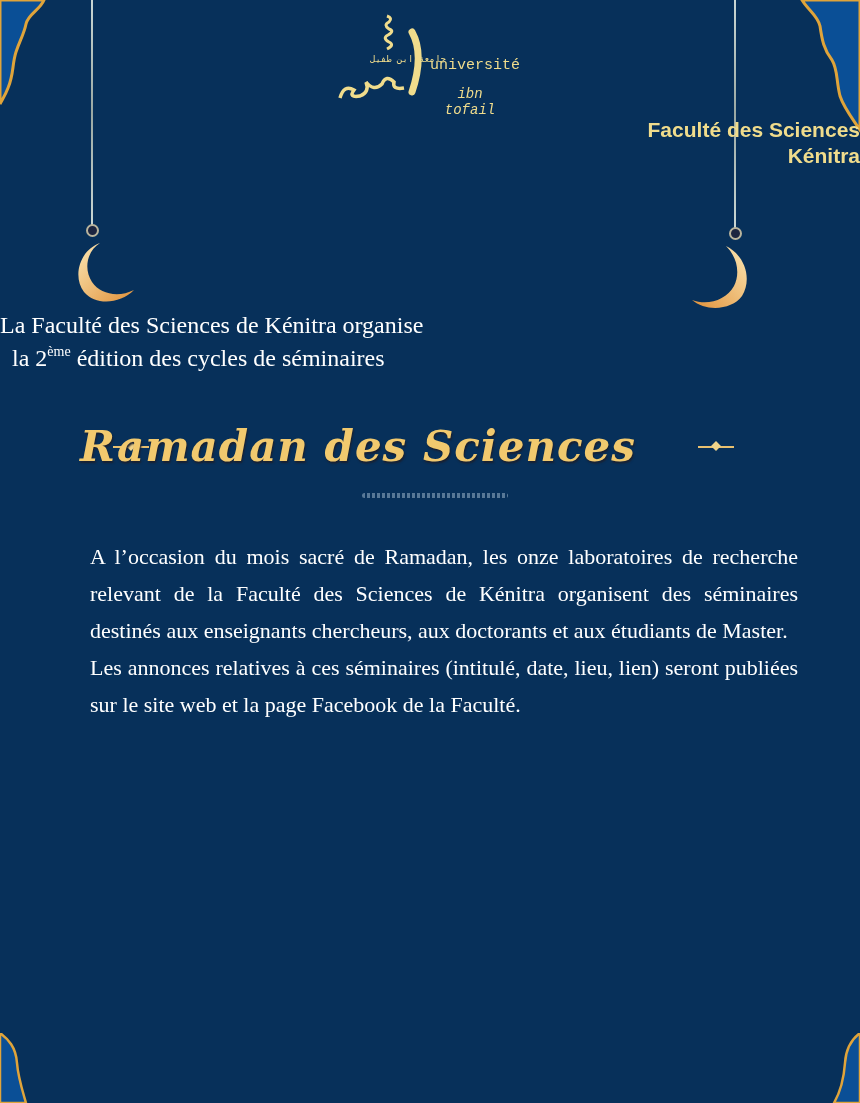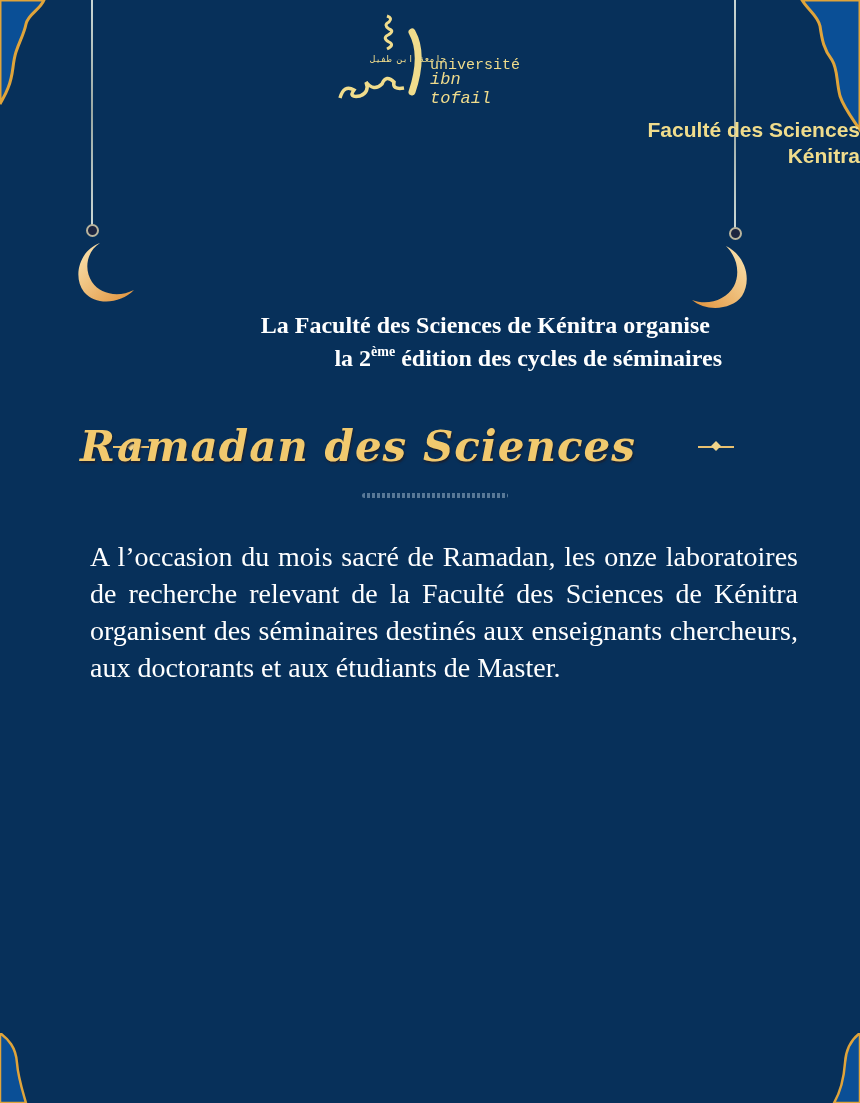--- a/index.html
+++ b/index.html
@@ -3,27 +3,27 @@
 <meta charset="utf-8">
 <style>
   html, body { margin:0; padding:0; }
   body { width:860px; height:1103px; background:#07305a; position:relative; overflow:hidden; font-family:"Liberation Serif", serif; }
   .abs { position:absolute; }
   .corner { position:absolute; }
   .string { position:absolute; width:2px; background:linear-gradient(#c9d6d4,#9aa8a3,#c9d6d4); }
   .ring { position:absolute; width:9px; height:9px; border:2px solid #b9b49d; border-radius:50%; background:#1c2540; }
   .logo-text { color:#f0dc8c; font-family:"Liberation Sans", sans-serif; font-weight:bold; font-size:21px; text-align:right; position:absolute; width:860px; left:0; }
   .uni { color:#f0dc8c; position:absolute; font-family:Liberation Mono, monospace; }
-  .intro { position:absolute; left:0; width:710px; text-align:right; color:#fff; font-weight:bold; font-size:24px; line-height:30px; }
+  .intro { position:absolute; left:0; width:710px; text-align:left; color:#fff; font-weight:normal; font-size:24px; line-height:30px; }
   .intro sup { font-size:14px; vertical-align:10px; line-height:0; }
   .title { position:absolute; left:0; width:716px; text-align:center; top:422px; font-family:"DejaVu Serif", serif; font-style:italic; font-weight:bold; font-size:42px; color:#f1c96e; letter-spacing:1px; text-shadow:1px 2px 2px #1a2030; }
   .spark { position:absolute; top:446px; width:36px; height:2px; background:#e8c070; }
   .spark::after { content:""; position:absolute; left:13px; top:-5px; width:10px; height:10px; background:#f1d48a; transform:rotate(45deg) scale(0.7,0.7); }
   .divider { position:absolute; left:362px; top:493px; width:146px; height:5px; border-radius:3px; background:repeating-linear-gradient(90deg,#6c8aa6 0 3px,transparent 3px 5px); opacity:0.8; }
-  .body { position:absolute; left:90px; width:708px; color:#fff; font-size:28px; line-height:37px; text-align:justify; }
+  .body { position:absolute; left:90px; width:708px; color:#fff; font-size:22px; line-height:37px; text-align:justify; }
   .body p { margin:0; }
 </style>
 </head>
 <body>
 
 <svg class="corner" style="left:0;top:0" width="60" height="110" viewBox="0 0 60 110">
   <path d="M0,0 L44,0 C40,10 28,14 26,24 C24,34 20,40 16,52 C12,64 14,74 8,88 C5,96 2,100 0,104 Z" fill="#0a4f96" stroke="#e0a43a" stroke-width="3"></path>
 </svg>
 <svg class="corner" style="right:0;top:0" width="90" height="140" viewBox="0 0 90 140">
   <path d="M90,0 L32,0 C38,10 48,16 50,26 C52,40 54,50 62,60 C68,70 66,80 70,96 C74,108 82,118 90,130 Z" fill="#0a4f96" stroke="#e0a43a" stroke-width="3"></path>
@@ -59,30 +59,31 @@
 </svg>
 
 <div class="abs" style="left:330px;top:10px;width:180px;height:100px;">
   <svg class="abs" style="left:2px;top:0" width="90" height="100" viewBox="0 0 90 100">
     <path d="M55,6 q6,2 2,6 q-6,3 0,7 q6,2 -1,6 q-6,3 1,7 q6,3 -2,7" stroke="#f0dc8c" stroke-width="3" fill="none"></path>
     <path d="M8,88 q4,-14 14,-8 q-6,8 6,6 q10,-4 6,-14 q8,10 16,2 q4,-10 12,-2 q-2,8 10,6" stroke="#f0dc8c" stroke-width="3.5" fill="none"></path>
     <path d="M80,22 C90,40 86,64 80,82" stroke="#f0dc8c" stroke-width="7" fill="none" stroke-linecap="round"></path>
   </svg>
   <span class="uni" style="left:40px;top:44px;font-size:9px;direction:rtl;">جامعة ابن طفيل</span>
   <span class="uni" style="left:100px;top:47px;font-size:15px;">université</span>
-  <span class="uni" style="left:100px;top:60px;font-size:17px;font-style:italic;">ibn tofail</span>
+  <span class="uni" style="left:100px;top:76px;font-size:14px;font-style:italic;text-align:center;">ibn tofail</span>
 </div>
 <div class="logo-text" style="top:118px;">Faculté des Sciences</div>
 <div class="logo-text" style="top:144px;">Kénitra</div>
 
 <div class="intro" style="top:310px;">La Faculté des Sciences de Kénitra organise</div>
 <div class="intro" style="top:343px;margin-left:12px;">
   <span>la 2</span><sup>ème</sup><span> édition des cycles de séminaires</span>
 </div>
 
 <div class="spark" style="left:113px;"></div>
 <div class="title">Ramadan des Sciences</div>
 <div class="spark" style="left:698px;"></div>
 <div class="divider"></div>
 
 <div class="body" style="top:538px;">
   <p>A l’occasion du mois sacré de Ramadan, les onze laboratoires de recherche relevant de la Faculté des Sciences de Kénitra organisent des séminaires destinés aux enseignants chercheurs, aux doctorants et aux étudiants de Master.</p>
+  <p>Les annonces relatives à ces séminaires (intitulé, date, lieu, lien) seront publiées sur le site web et la page Facebook de la Faculté.</p>
 </div>
 
 </body></html>

